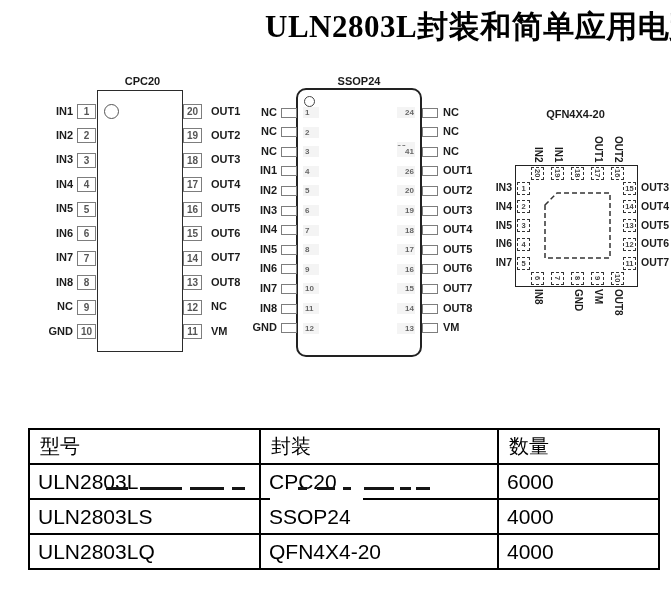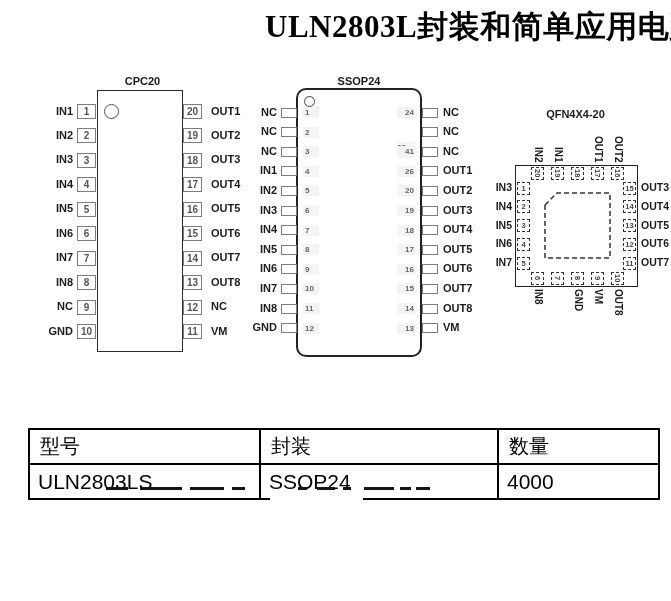--- a/index.html
+++ b/index.html
@@ -312,22 +312,32 @@
       </colgroup>
     <thead>
       <tr>
         <th>型号</th>
         <th>封装</th>
         <th>数量</th>
       </tr>
     </thead>
     <tbody id="order-rows">
         <tr>
+          <td>ULN2803L</td>
+          <td>CPC20</td>
+          <td>6000</td>
+        </tr>
+        <tr>
           <td>ULN2803LS</td>
           <td>SSOP24</td>
+          <td>4000</td>
+        </tr>
+        <tr>
+          <td>ULN2803LQ</td>
+          <td>QFN4X4-20</td>
           <td>4000</td>
         </tr>
       </tbody>
   </table>
 
   <div id="watermark">
       <div class="wm-dash" style="left: 106px; top: 487px; width: 22px;"></div>
       <div class="wm-dash" style="left: 140px; top: 487px; width: 42px;"></div>
       <div class="wm-dash" style="left: 190px; top: 487px; width: 34px;"></div>
       <div class="wm-dash" style="left: 232px; top: 487px; width: 13px;"></div>

